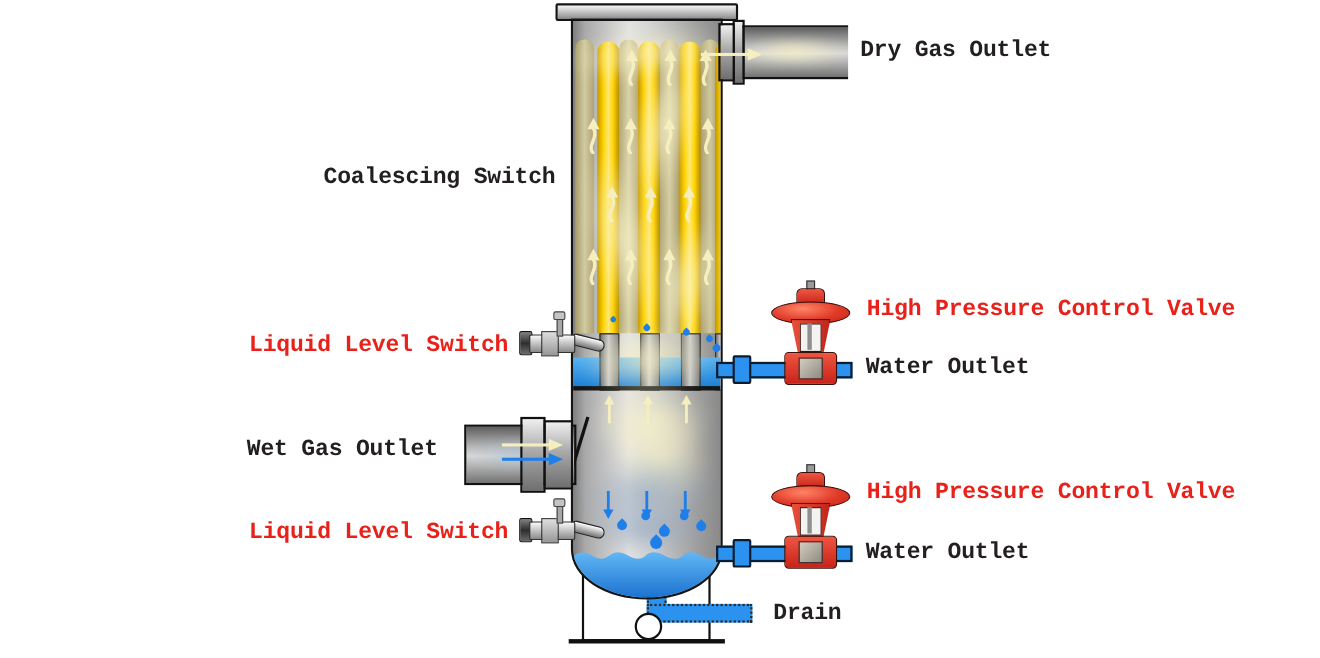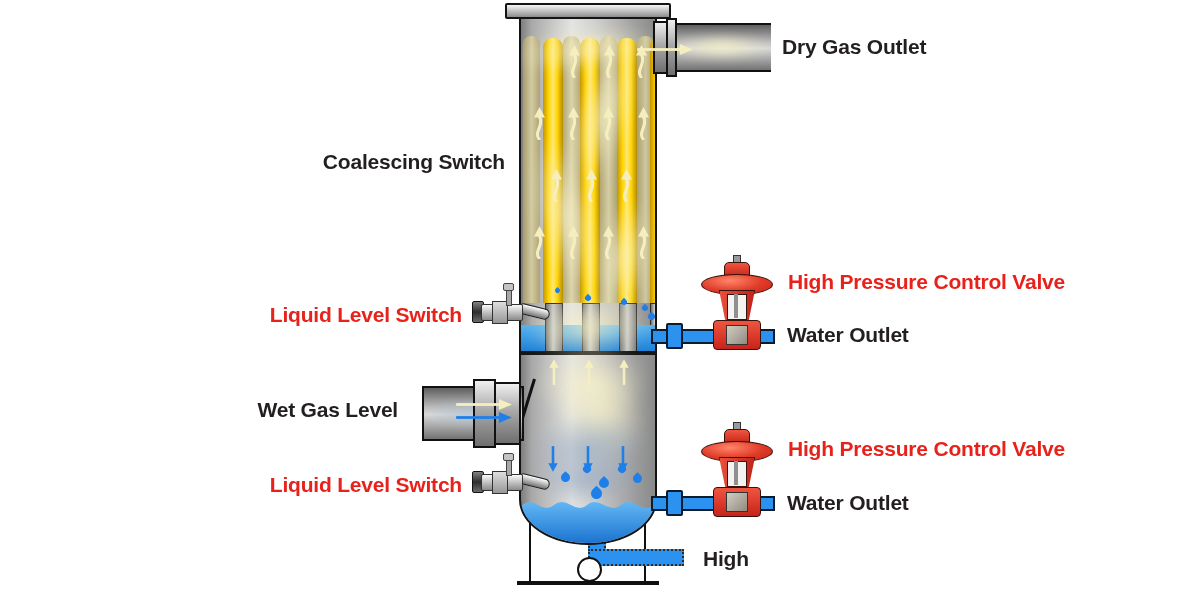--- a/index.html
+++ b/index.html
@@ -1,17 +1,17 @@
 <!DOCTYPE html>
 <html style="--label_text: #231f20; --label_red: #e8211a; --valve_red: #c8231a; --pipe_blue: #2b93ef; --water_light: #5fb5f3; --water_dark: #1667c0; --filter_yellow: #ffd400; --gas_arrow_cream: #f5efc0; --flow_arrow_blue: #1f7fe8; --vessel_gray: #c0c0c0;"><head>
 <meta charset="utf-8">
 <style>
   html,body{margin:0;padding:0;background:#fff;}
   .canvas{position:relative;width:1200px;height:598px;background:#fff;overflow:hidden;
-          font-family:Liberation Sans, sans-serif;}
+          font-family:Liberation Mono, monospace;}
   .abs{position:absolute;}
 
   
   .lbl{position:absolute;font-weight:bold;font-size:21px;line-height:1.05;
        letter-spacing:-0.2px;white-space:nowrap;color:var(--label_text,#231f20);}
   .lbl.red{color:var(--label_red,#e8211a);}
   .lbl.ra{transform:translateX(-100%);}
 
   
   .stand{left:529px;top:505px;width:113px;height:74px;border:2.5px solid #101010;z-index:1;}
@@ -309,19 +309,19 @@
   <div class="ls-body z6" style="left:481px;top:474px"></div>
   <div class="ls-block z6" style="left:492px;top:471px"></div>
   <div class="ls-stem z6" style="left:506px;top:457px"></div>
   <div class="ls-tip z6" style="left:503px;top:453px"></div>
 
   <div class="lbl z8" style="left:782px;top:36px">Dry Gas Outlet</div>
   <div class="lbl z8 ra" style="left:505px;top:151px">Coalescing Switch</div>
   <div class="lbl red z8 ra" style="left:462px;top:304px">Liquid Level Switch</div>
   <div class="lbl red z8" style="left:788px;top:271px">High Pressure Control Valve</div>
   <div class="lbl z8" style="left:787px;top:324px">Water Outlet</div>
-  <div class="lbl z8 ra" style="left:398px;top:399px">Wet Gas Level</div>
+  <div class="lbl z8 ra" style="left:398px;top:399px">Wet Gas Outlet</div>
   <div class="lbl red z8" style="left:788px;top:438px">High Pressure Control Valve</div>
   <div class="lbl red z8 ra" style="left:462px;top:474px">Liquid Level Switch</div>
   <div class="lbl z8" style="left:787px;top:492px">Water Outlet</div>
-  <div class="lbl z8" style="left:703px;top:548px">High</div>
+  <div class="lbl z8" style="left:703px;top:548px">Drain</div>
 
 </div>
 
 </body></html>

